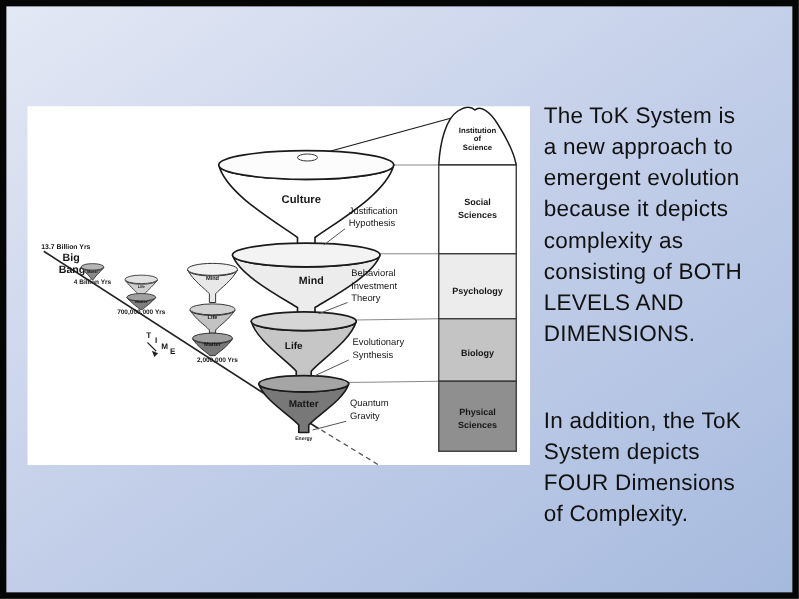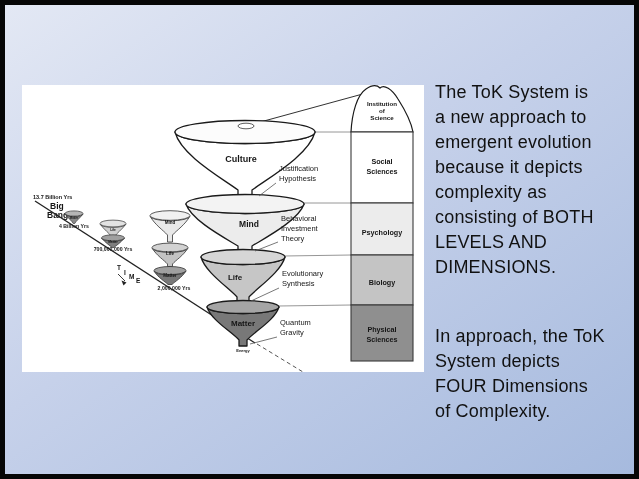--- a/index.html
+++ b/index.html
@@ -160,19 +160,19 @@
 
   <div class="text-block">
     <div>The ToK System is
 a new approach to
 emergent evolution
 because it depicts
 complexity as
 consisting of BOTH
 LEVELS AND
 DIMENSIONS.</div>
-    <div class="para2">In approach, the ToK
+    <div class="para2">In addition, the ToK
 System depicts
 FOUR Dimensions
 of Complexity.</div>
   </div>
 
 </div>
 
 </body></html>

